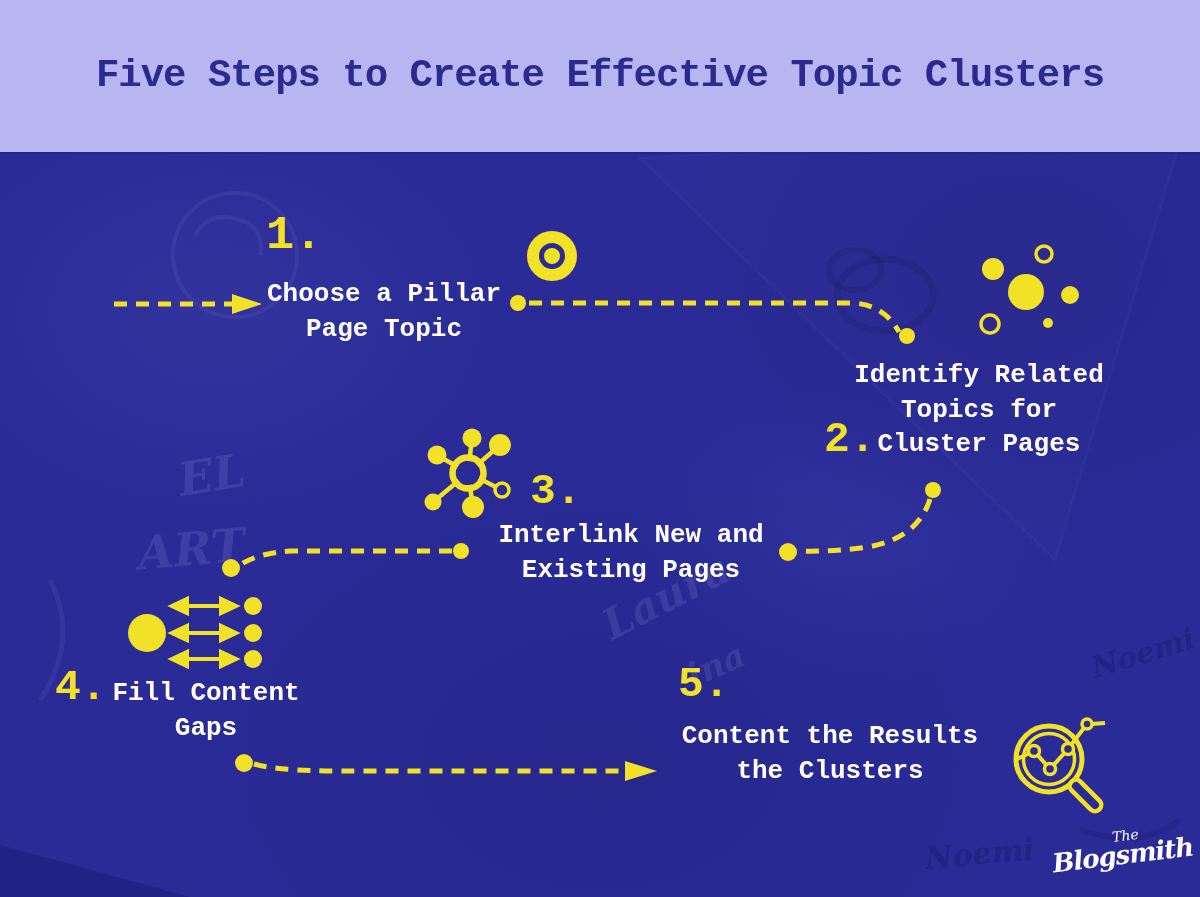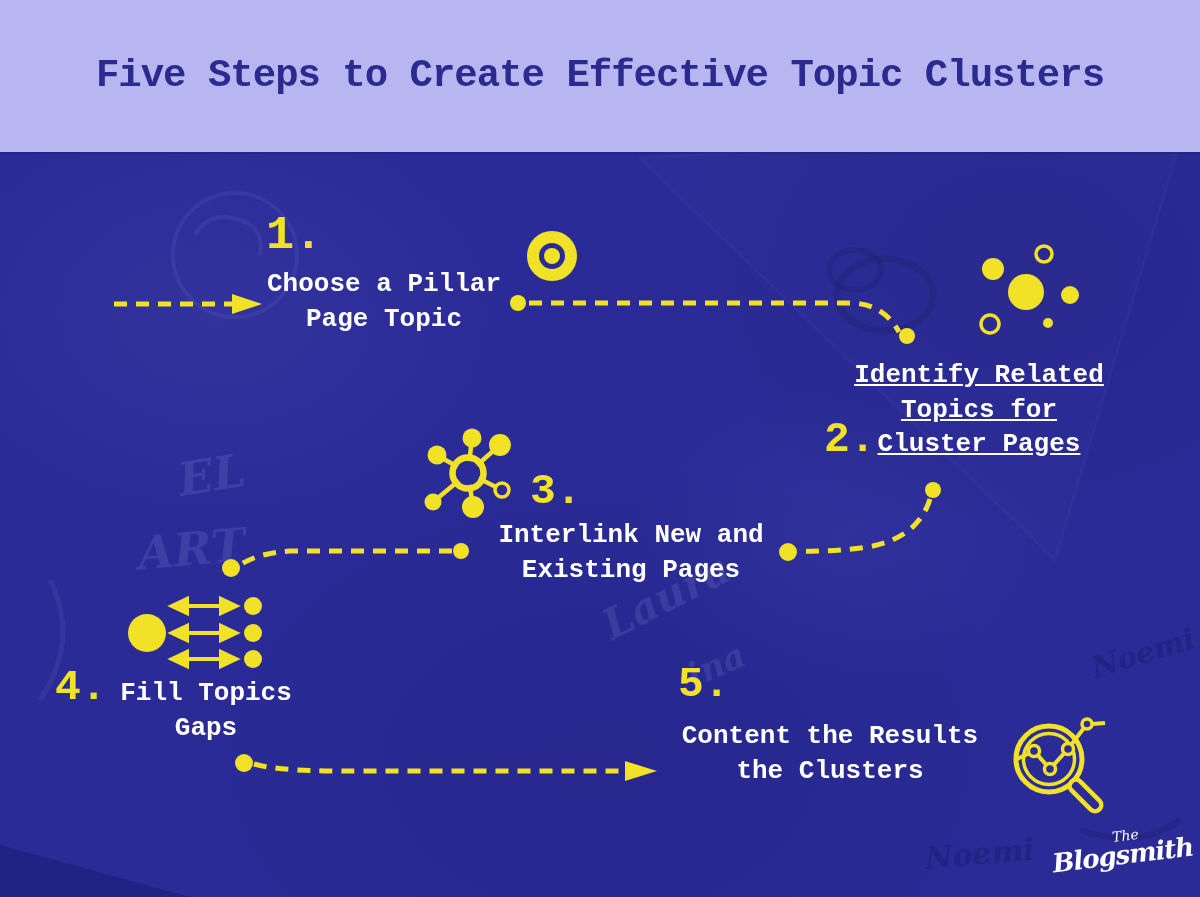--- a/index.html
+++ b/index.html
@@ -31,22 +31,22 @@
   }
   #num1{ left:266px; top:212px; font-size:47px; }
   #num2{ left:824px; top:418px; font-size:43px; }
   #num3{ left:530px; top:470px; font-size:43px; }
   #num4{ left:55px;  top:666px; font-size:43px; }
   #num5{ left:678px; top:663px; font-size:43px; }
   .step-text{
     position:absolute; color:#ffffff; font-weight:bold; text-align:center;
     font-size:26px; line-height:34.5px; z-index:4;
   }
-  #text1{ left:250px; top:267px; width:268px; }
-  #text2{ left:840px; top:358px; width:278px;text-decoration:underline; }
+  #text1{ left:250px; top:277px; width:268px; }
+  #text2{ left:840px; top:358px; width:278px; }
   #text3{ left:490px; top:518px; width:282px; }
   #text4{ left:102px; top:676px; width:208px; }
   #text5{ left:658px; top:719px; width:344px; }
   .icon, .conn{ position:absolute; z-index:3; }
   #icon-bullseye { left:524px; top:228px; }
   #conn-entry    { left:106px; top:289px; }
   #conn-1-2      { left:505px; top:290px; }
   #icon-cluster  { left:963px; top:237px; }
   #conn-2-3      { left:778px; top:478px; }
   #icon-network  { left:416px; top:423px; }
@@ -186,21 +186,21 @@
       <line x1="62" y1="67" x2="102" y2="67"></line>
       <path d="M50 67 L65 60 L65 74 Z"></path>
         <path d="M114 67 L99 60 L99 74 Z"></path>
     </g>
     <circle cx="131" cy="14" r="9" fill="#f1e127"></circle>
     <circle cx="131" cy="41" r="9" fill="#f1e127"></circle>
     <circle cx="131" cy="67" r="9" fill="#f1e127"></circle>
   </svg>
   <div class="num" id="num4">4.</div>
   <div class="step-text" id="text4">
-    <div>Fill Topics</div>
+    <div>Fill Content</div>
     <div>Gaps</div>
   </div>
 
   <svg class="conn" id="conn-4-5" width="440" height="42">
     <circle cx="11" cy="13" r="9" fill="#f1e127"></circle>
     <path d="M21 14 Q 48 22 130 21 L 392 21" fill="none" stroke="#f1e127" stroke-width="5" stroke-dasharray="13 9"></path>
     <path d="M392 11 L424 21 L392 31 Z" fill="#f1e127"></path>
   </svg>
 
   <div class="num" id="num5">5.</div>

